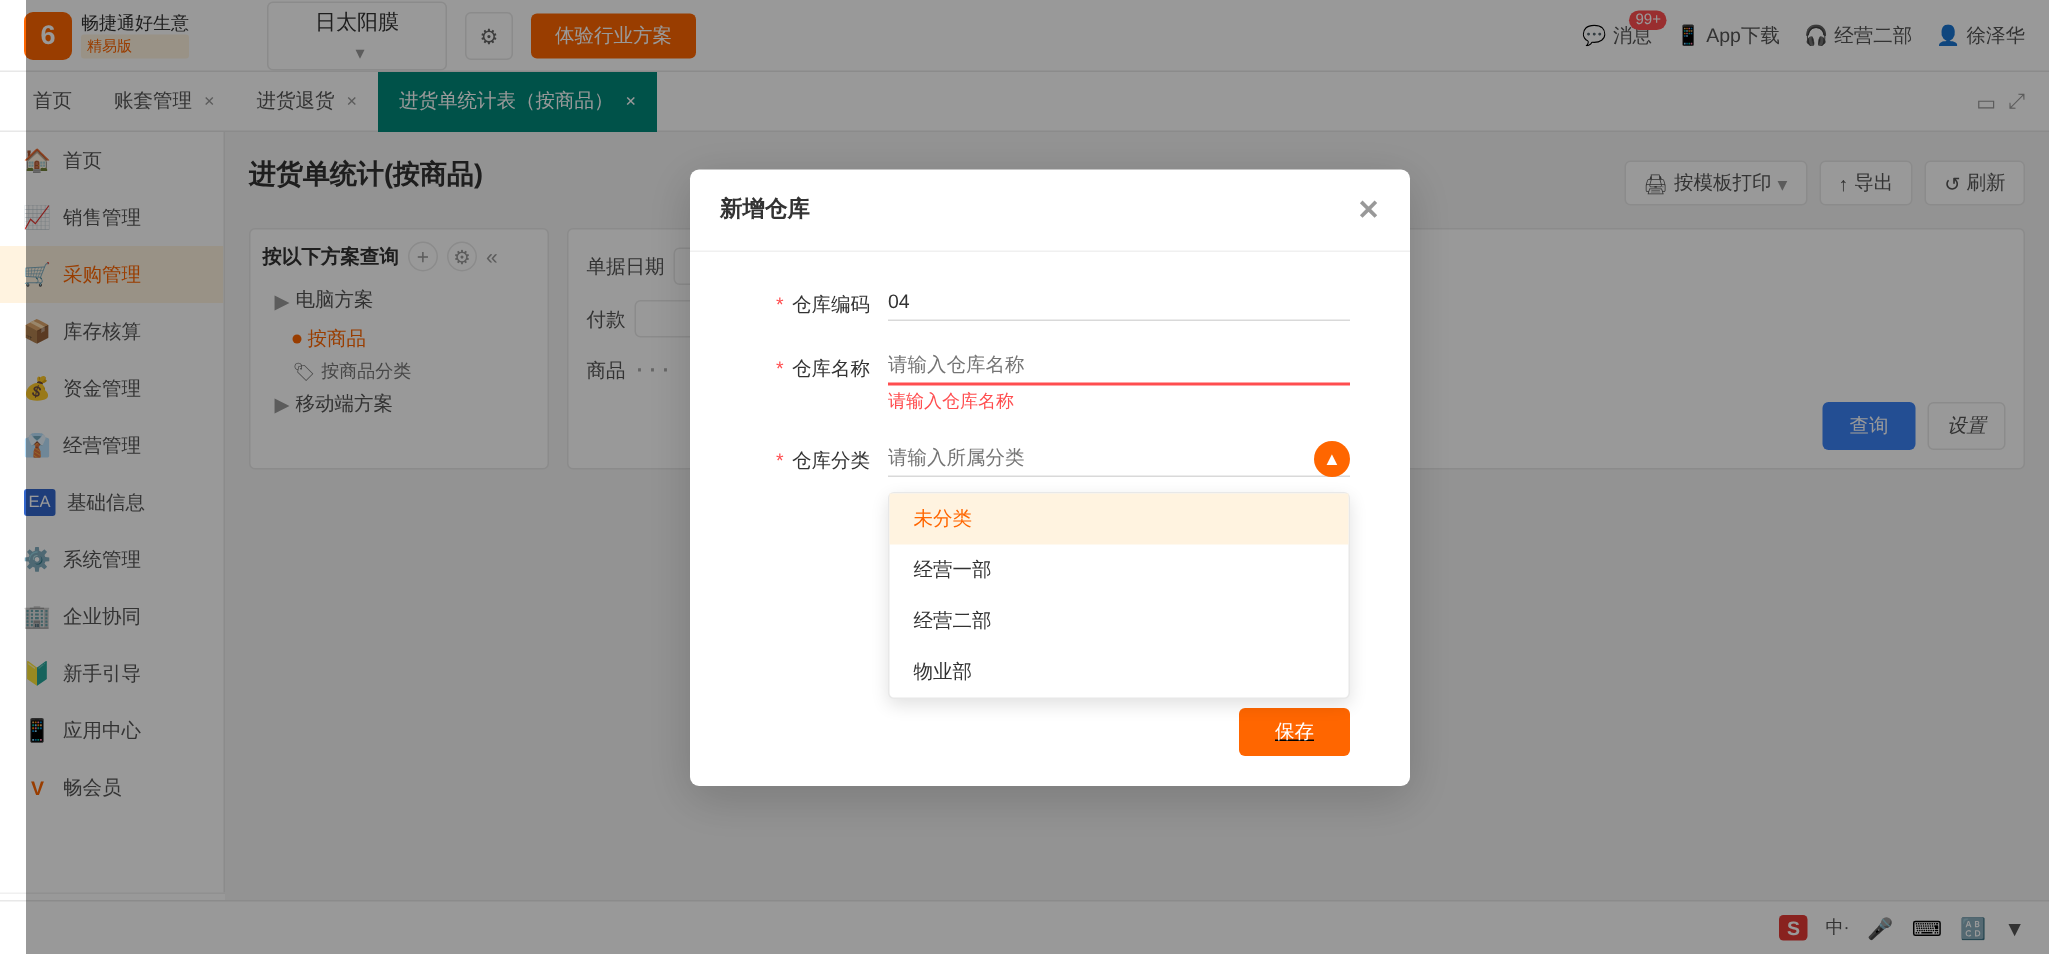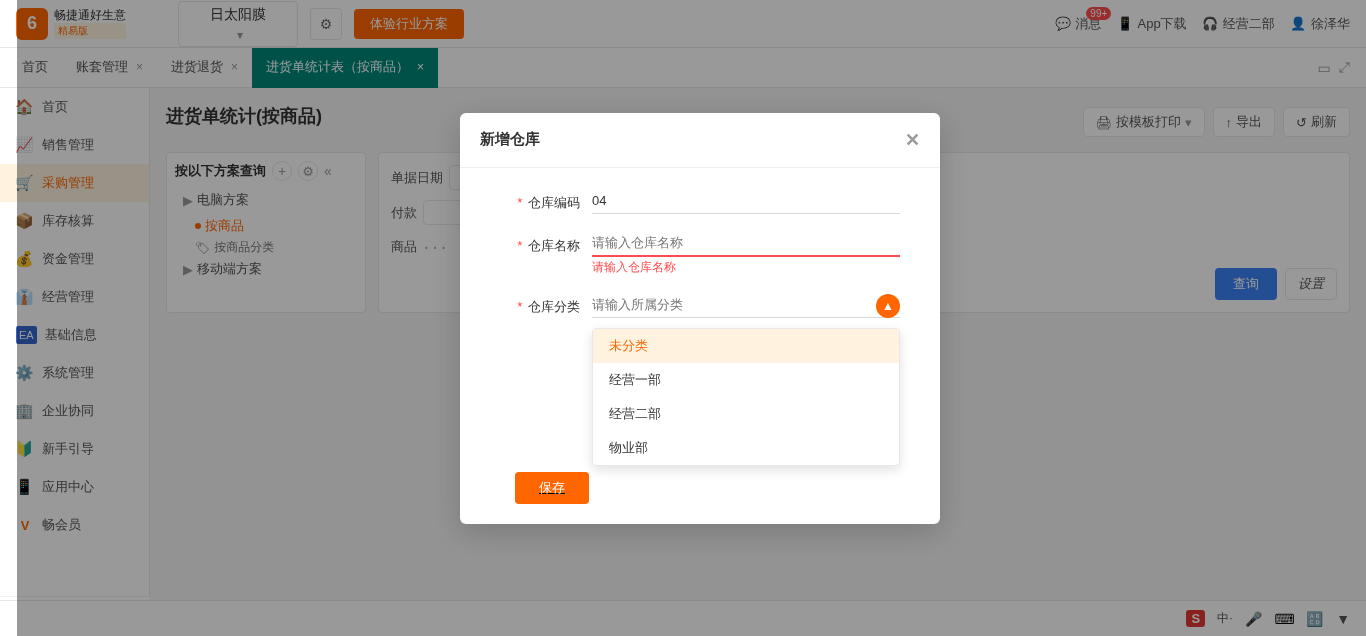--- a/index.html
+++ b/index.html
@@ -201,21 +201,21 @@
       z-index: 200;
     }
     .dropdown-item {
       padding: 8px 16px;
       font-size: 13px; color: #333; cursor: pointer;
     }
     .dropdown-item.selected { background: #fff3e0; color: #ff6600; }
 
     
     .modal-footer {
-      display: flex; padding: 8px 40px 0 55px;
+      display: flex; justify-content: flex-end; padding: 8px 40px 0 55px;
       gap: 8px;
       text-decoration: underline;
     }
     .btn-save {
       background: #ff6600; color: #fff; border: none;
       padding: 7px 24px; border-radius: 4px; cursor: pointer; font-size: 13px;
     }
 
     
     .sidebar-bottom {

